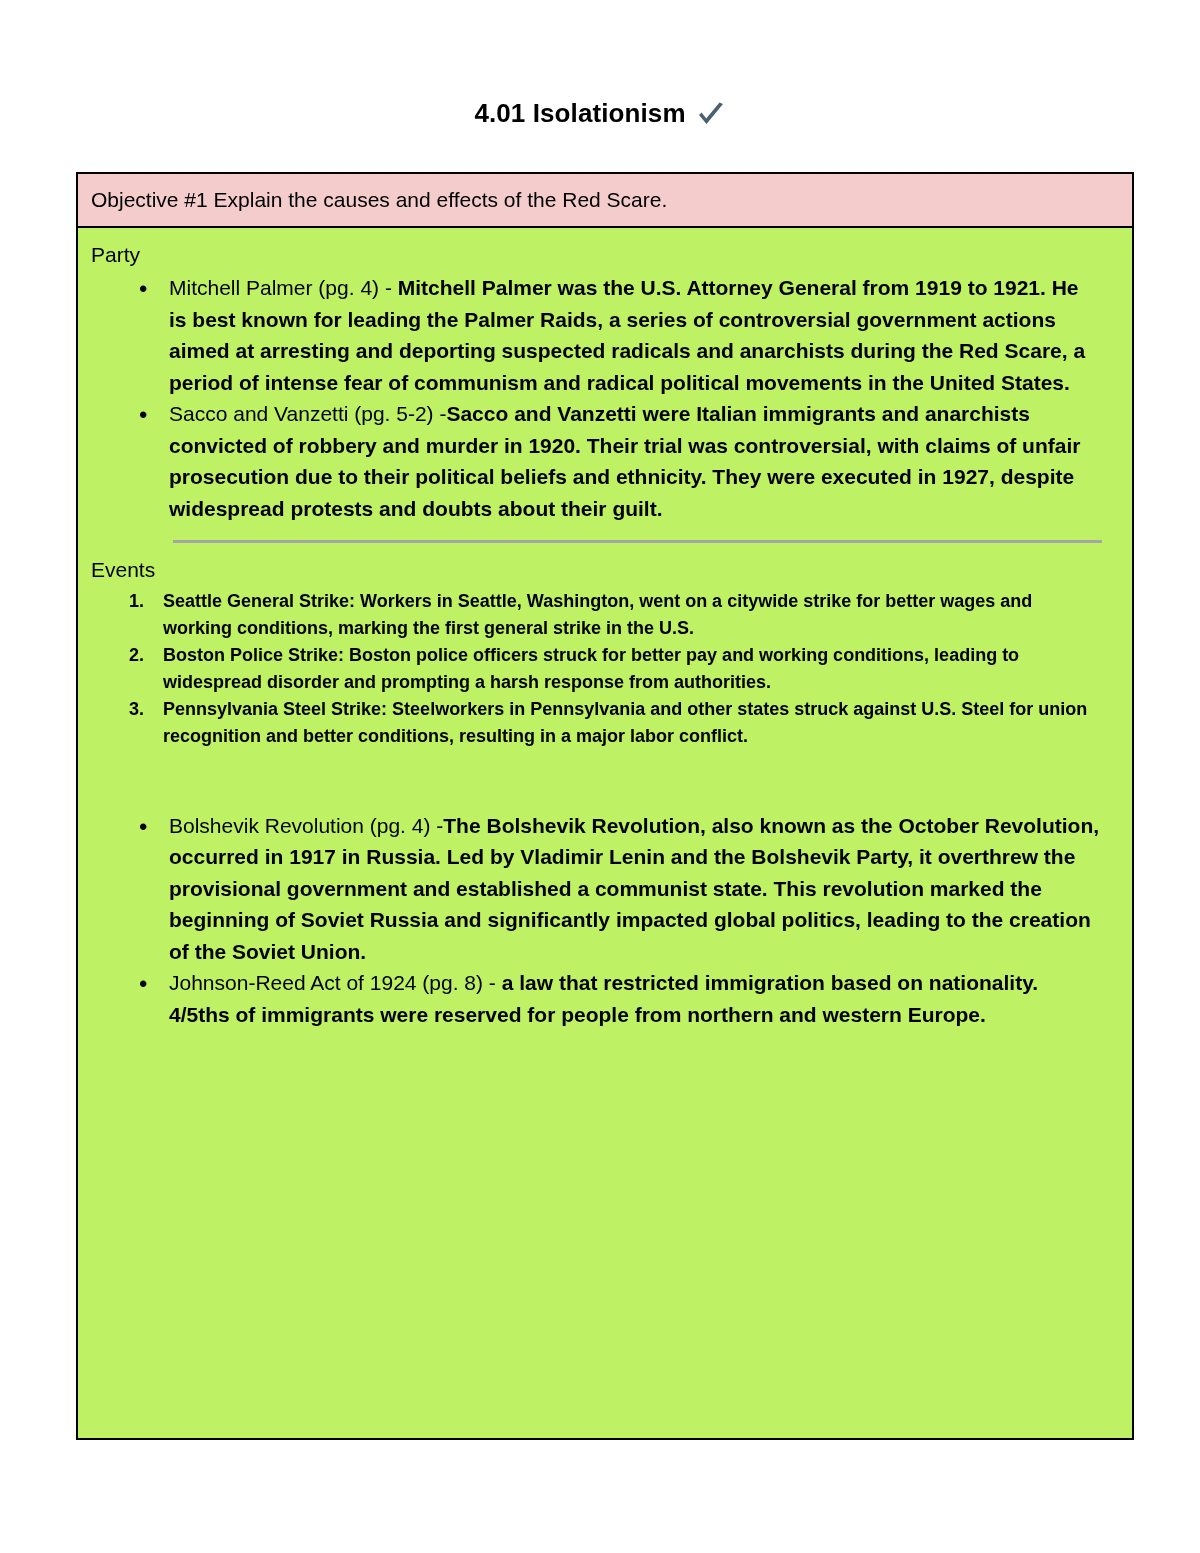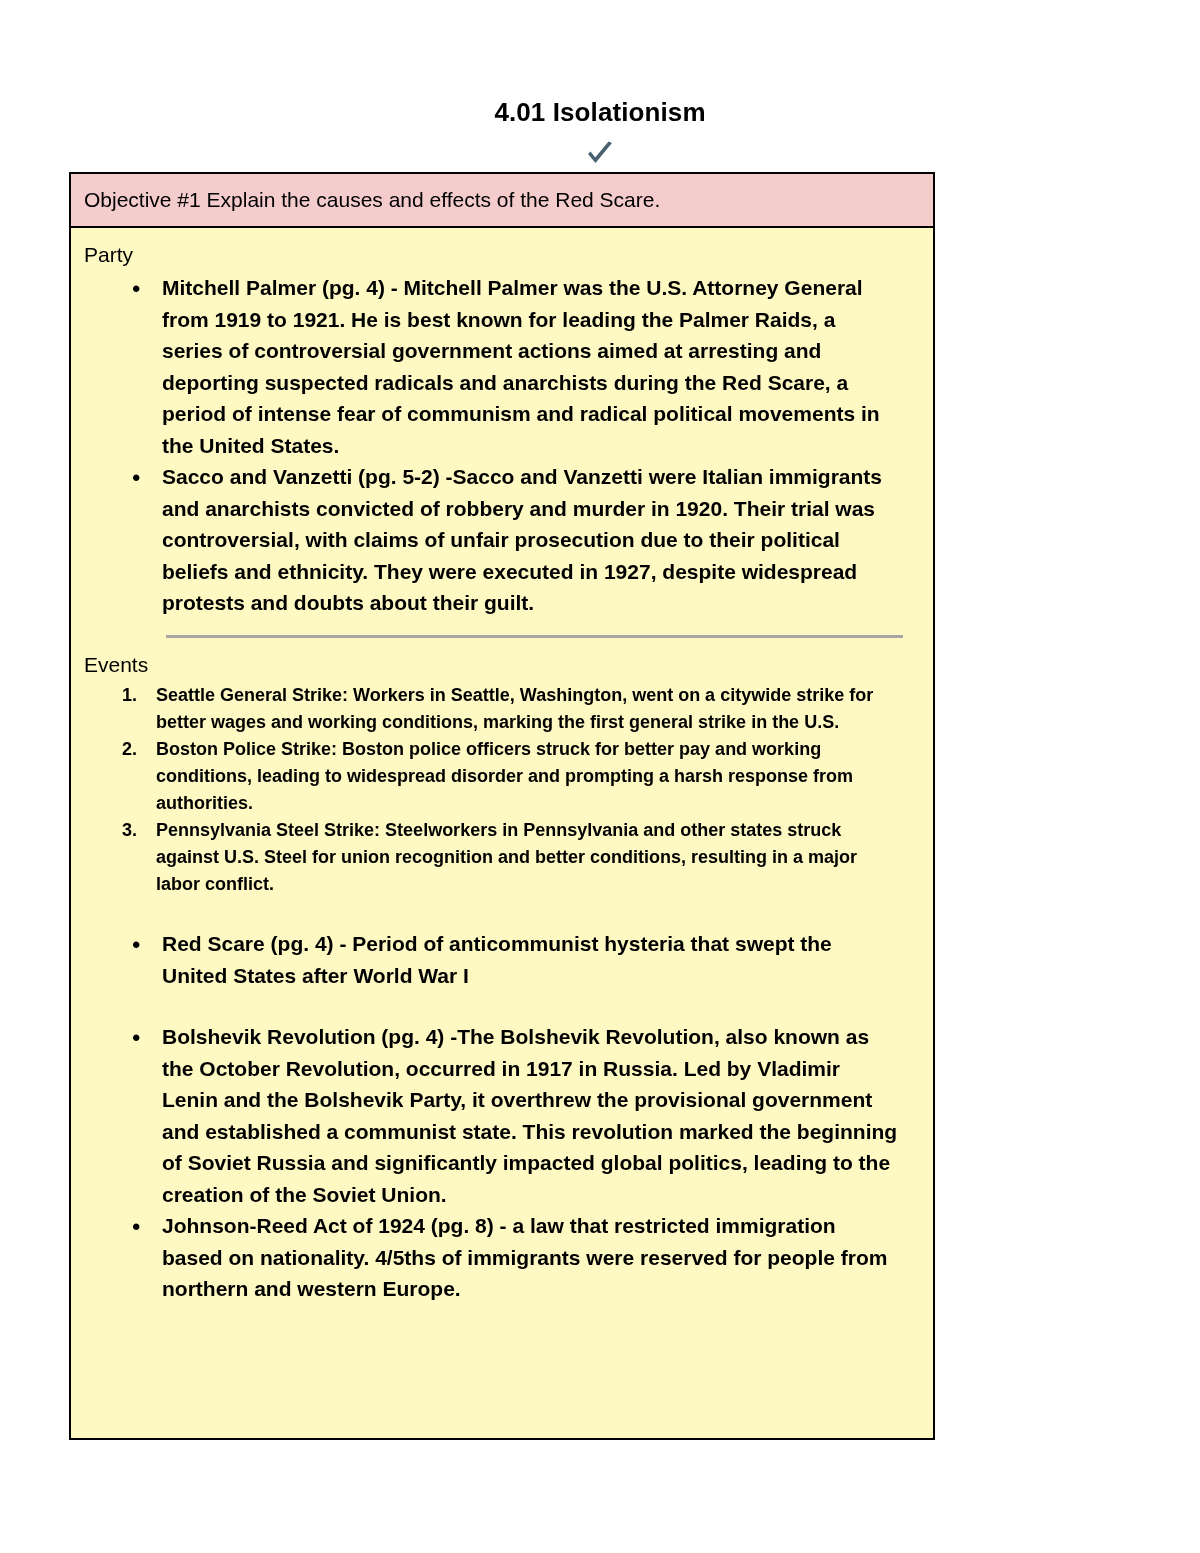--- a/index.html
+++ b/index.html
@@ -28,39 +28,38 @@
     text-align: center;
     font-size: 26px;
     font-weight: 700;
     letter-spacing: 0.1px;
     padding-top: 98px;
     line-height: 1.1;
     display: flex;
     justify-content: center;
     align-items: center;
     gap: 10px;
-    flex-direction: column;
   }
   .check-icon {
     display: inline-block;
     width: 30px;
     height: 30px;
     position: relative;
     top: 2px;
   }
 
   
   .objective-table {
     position: absolute;
-    left: 69px;
+    left: 76px;
     top: 172px;
-    width: 866px;
+    width: 1058px;
     border: 2.5px solid #000000;
     box-sizing: border-box;
-    background: #fef9c3;
+    background: #bef264;
   }
   .objective-header {
     background: #f4cccc;
     border-bottom: 2.5px solid #000000;
     box-sizing: border-box;
     height: 54px;
     display: flex;
     align-items: center;
     padding: 0 0 0 13px;
   }
@@ -102,21 +101,21 @@
   ul.bullets > li::before {
     content: "\2022";
     position: absolute;
     left: 48px;
     top: -2px;
     font-size: 24px;
     line-height: 1.55;
   }
 
   .term {
-    font-weight: 700;
+    font-weight: 400;
   }
   .def {
     font-weight: 700;
   }
 
   .subline {
     display: block;
     font-weight: 700;
     font-style: italic;
     text-decoration: underline;
@@ -196,25 +195,20 @@
 
 
       <ol class="numbered">
         <li>Seattle General Strike: Workers in Seattle, Washington, went on a citywide strike for better wages and working conditions, marking the first general strike in the U.S.</li>
         <li>Boston Police Strike: Boston police officers struck for better pay and working conditions, leading to widespread disorder and prompting a harsh response from authorities.</li>
         <li>Pennsylvania Steel Strike: Steelworkers in Pennsylvania and other states struck against U.S. Steel for union recognition and better conditions, resulting in a major labor conflict.</li>
       </ol>
 
       <div class="gap-md"></div>
 
-      <ul class="bullets">
-        <li>
-          <span class="term">Red Scare (pg. 4) - </span><span class="def">Period of anticommunist hysteria that swept the United States after World War I</span>
-        </li>
-      </ul>
 
       <div class="gap-md"></div>
 
       <ul class="bullets">
         <li>
           <span class="term">Bolshevik Revolution (pg. 4) -</span><span class="def">The Bolshevik Revolution, also known as the October Revolution, occurred in 1917 in Russia. Led by Vladimir Lenin and the Bolshevik Party, it overthrew the provisional government and established a communist state. This revolution marked the beginning of Soviet Russia and significantly impacted global politics, leading to the creation of the Soviet Union.</span>
         </li>
         <li>
           <span class="term">Johnson-Reed Act of 1924 (pg. 8) - </span><span class="def">a law that restricted immigration based on nationality. 4/5ths of immigrants were reserved for people from northern and western Europe.</span>
         </li>

